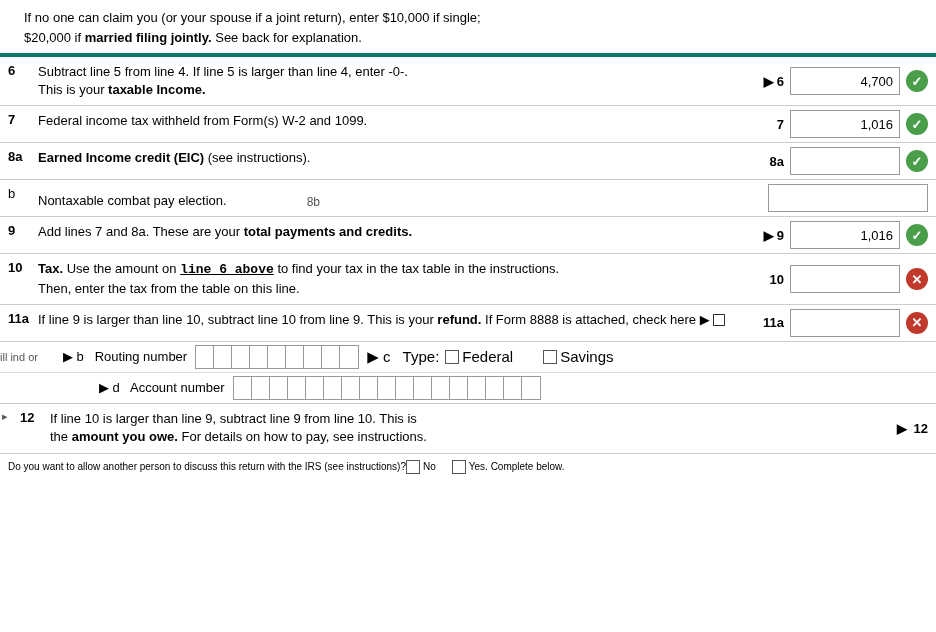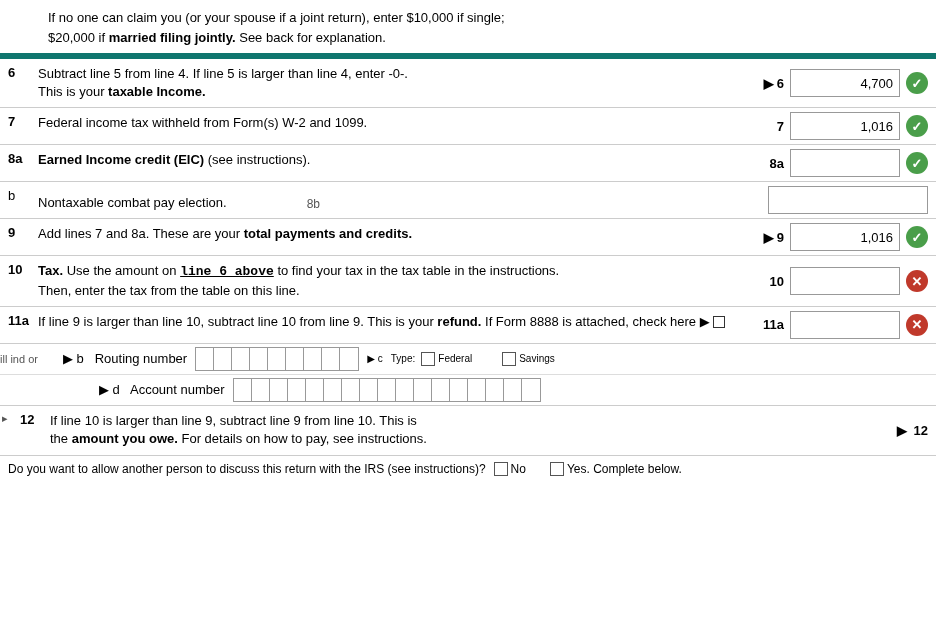--- a/index.html
+++ b/index.html
@@ -10,22 +10,22 @@
       color: #000;
     }
     .form-container {
       background: #fff;
       width: 936px;
       min-height: 632px;
       padding: 0;
       overflow: hidden;
     }
     .intro-block {
-      padding: 8px 16px 6px 48px;
-      border-bottom: 6px solid #0f766e;
+      padding: 8px 16px 6px 24px;
+      border-bottom: 4px solid #0f766e;
       font-size: 13px;
       line-height: 1.5;
     }
     .row {
       display: flex;
       align-items: stretch;
       border-bottom: 1px solid #ccc;
       min-height: 32px;
     }
     .row-number {
@@ -123,22 +123,22 @@
     .subrow {
       display: flex;
       align-items: stretch;
       border-bottom: 1px solid #ccc;
       min-height: 28px;
     }
     .discus-row {
       display: flex;
       align-items: center;
       padding: 6px 8px;
-      gap: 8px;
-      font-size: 12px;
+      gap: 0;
+      font-size: 10px;
     }
   </style>
 </head>
 <body>
 
 <div class="form-container">
 
   <div class="intro-block">
     <div>If no one can claim you (or your spouse if a joint return), enter $10,000 if single;</div>
     <div>
@@ -260,21 +260,21 @@
           <div style="width:18px;border-right:1px solid #999;" class="seg-cell"></div>
           <div style="width:18px;border-right:1px solid #999;" class="seg-cell"></div>
           <div style="width:18px;border-right:1px solid #999;" class="seg-cell"></div>
           <div style="width:18px;border-right:1px solid #999;" class="seg-cell"></div>
           <div style="width:18px;border-right:1px solid #999;" class="seg-cell"></div>
           <div style="width:18px;border-right:1px solid #999;" class="seg-cell"></div>
           <div style="width:18px;border-right:1px solid #999;" class="seg-cell"></div>
           <div style="width:18px;" class="seg-cell"></div>
         </div>
 
-        <div style="display:flex;align-items:center;gap:6px;font-size:10px;">
+        <div style="display:flex;align-items:center;gap:6px;font-size:15px;">
           <span>▶ c &nbsp; Type:</span>
           <label style="display:flex;align-items:center;gap:3px;cursor:pointer;">
             <div class="cb"></div>
             <span>Federal</span>
           </label>
           <label style="display:flex;align-items:center;gap:3px;cursor:pointer;margin-left:24px;">
             <div class="cb"></div>
             <span>Savings</span>
           </label>
         </div>

